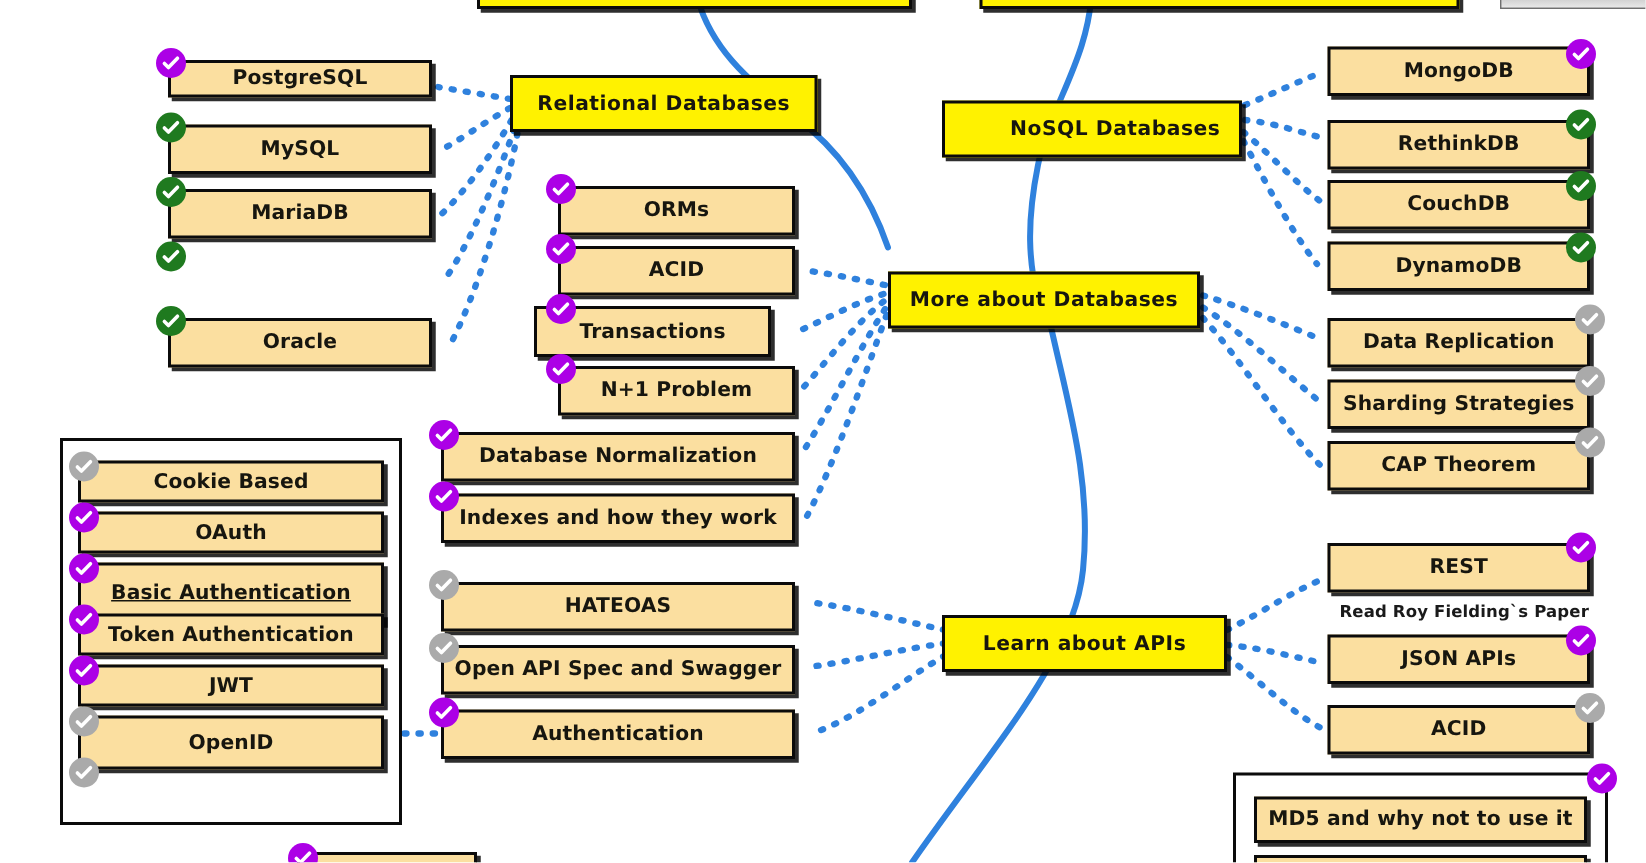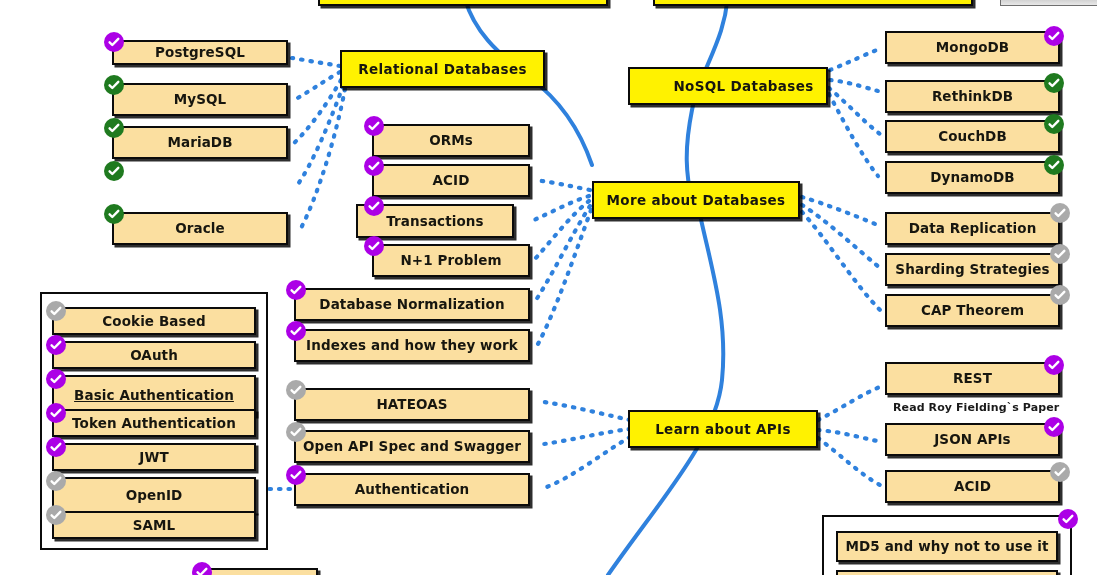--- a/index.html
+++ b/index.html
@@ -449,23 +449,20 @@
 
   <div class="node topic" style="left:52px; top:477px; width:204px; height:36px;">
     <span>OpenID</span>
   </div>
   <span class="badge gray" style="left:46px; top:471px;">
     <svg viewBox="0 0 20 20">
         <path d="M5.6 10.3l2.7 2.7 6-6.2" stroke="#fff" stroke-width="2.4" fill="none" stroke-linecap="round" stroke-linejoin="round"></path>
       </svg>
   </span>
 
-  <div class="node topic" style="left:52px; top:511px; width:204px; height:28px;">
-    <span>SAML</span>
-  </div>
   <span class="badge gray" style="left:46px; top:505px;">
     <svg viewBox="0 0 20 20">
         <path d="M5.6 10.3l2.7 2.7 6-6.2" stroke="#fff" stroke-width="2.4" fill="none" stroke-linecap="round" stroke-linejoin="round"></path>
       </svg>
   </span>
 
   <div class="group-frame" style="left:822px; top:515px; width:250px; height:80px;"></div>
 
   <div class="node topic" style="left:836px; top:531px; width:222px; height:31px;">
     <span>MD5 and why not to use it</span>

